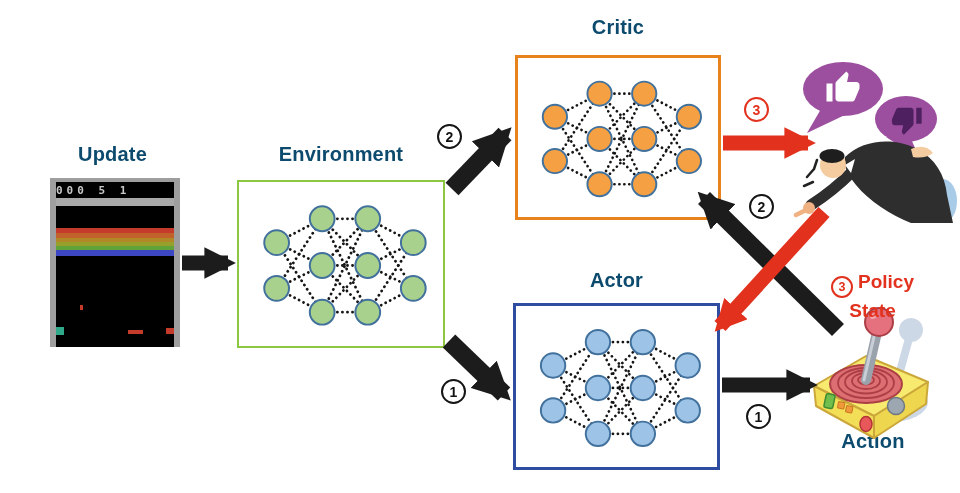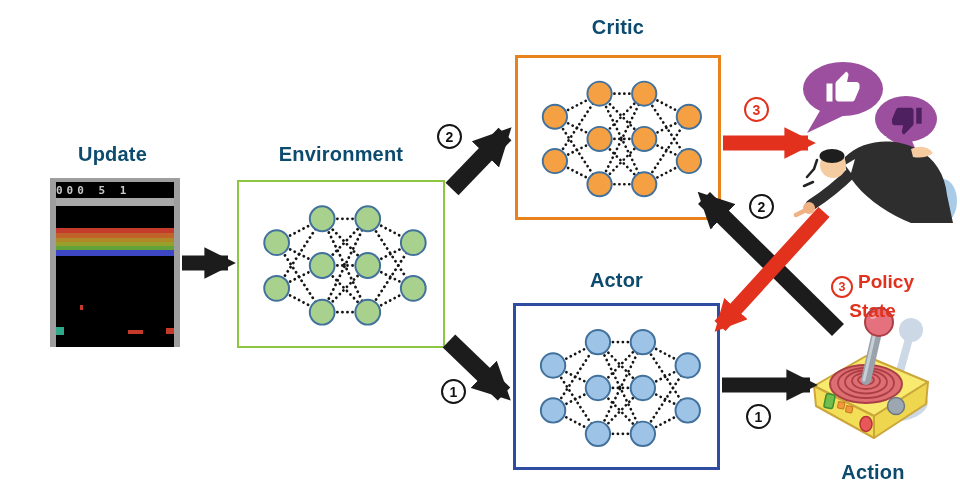--- a/index.html
+++ b/index.html
@@ -61,21 +61,21 @@
 </style>
 </head>
 <body>
 
 <div id="canvas">
 
   <div class="abs title" style="left:45px;top:143px;width:135px;">Update</div>
   <div class="abs title" style="left:237px;top:143px;width:208px;">Environment</div>
   <div class="abs title" style="left:515px;top:16px;width:206px;">Critic</div>
   <div class="abs title" style="left:513px;top:269px;width:207px;">Actor</div>
-  <div class="abs title" style="left:813px;top:461px;width:120px;">Action</div>
+  <div class="abs title" style="left:813px;top:430px;width:120px;">Action</div>
 
   <div class="abs" id="atari">
     <div class="score">000 5 1</div>
     <div class="grayband"></div>
     <div class="gap"></div>
     <div>
       <div class="brickrow" style="height:5px;background:#c43b2b;"></div>
       <div class="brickrow" style="height:5px;background:#c2622b;"></div>
       <div class="brickrow" style="height:4px;background:#b08828;"></div>
       <div class="brickrow" style="height:4px;background:#97a02b;"></div>

